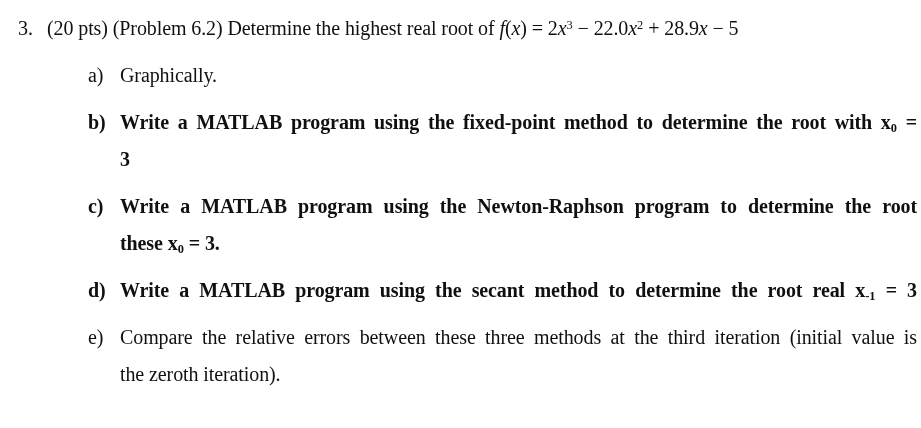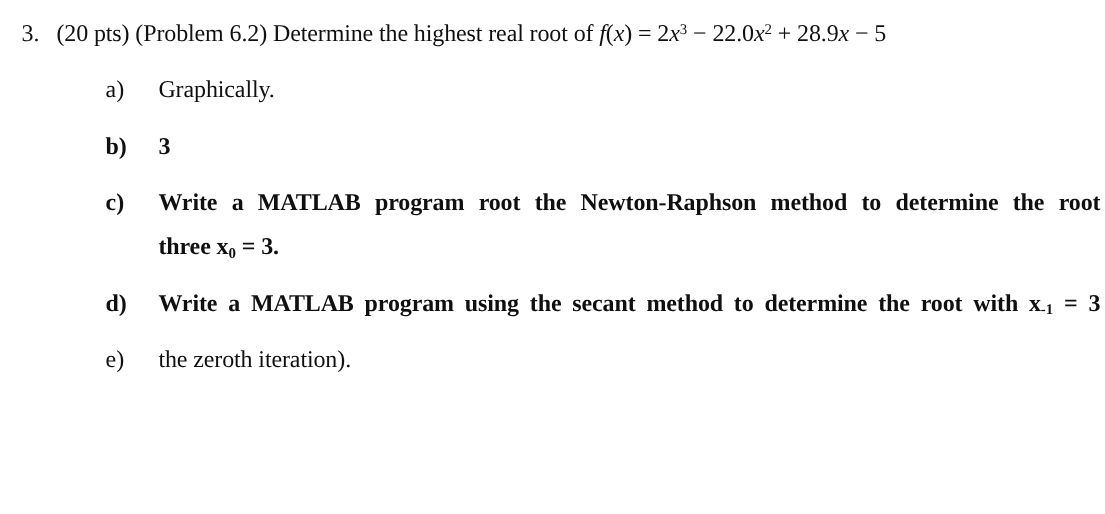--- a/index.html
+++ b/index.html
@@ -42,21 +42,20 @@
     width: 32px;
     flex: none;
     line-height: 37px;
   }
   .item .body {
     flex: 1;
     min-width: 0;
   }
   .line {
     line-height: 37px;
-    margin-left: 12px;
   }
   .line.just {
     text-align: justify;
     text-align-last: justify;
     text-justify: inter-word;
   }
   .bold {
     font-weight: bold;
   }
   .mi {
@@ -91,40 +90,42 @@
   <div class="item">
     <span class="label">a)</span>
     <div class="body">
             <div class="line"><span>Graphically.</span></div>
           </div>
   </div>
 
   <div class="item bold">
     <span class="label">b)</span>
     <div class="body">
+            <div class="line just"><span>Write a MATLAB program using the fixed-point method to determine the root with x</span><sub>0</sub><span> =</span></div>
             <div class="line"><span>3</span></div>
           </div>
   </div>
 
   <div class="item bold">
     <span class="label">c)</span>
     <div class="body">
-            <div class="line just"><span>Write a MATLAB program root the Newton-Raphson method to determine the root</span></div>
-            <div class="line"><span>three x</span><sub>0</sub><span> = 3.</span></div>
+            <div class="line just"><span>Write a MATLAB program using the Newton-Raphson program to determine the root</span></div>
+            <div class="line"><span>these x</span><sub>0</sub><span> = 3.</span></div>
           </div>
   </div>
 
   <div class="item bold">
     <span class="label">d)</span>
     <div class="body">
-            <div class="line just"><span>Write a MATLAB program using the secant method to determine the root with x</span><sub>-1</sub><span> = 3</span></div>
+            <div class="line just"><span>Write a MATLAB program using the secant method to determine the root real x</span><sub>-1</sub><span> = 3</span></div>
           </div>
   </div>
 
   <div class="item">
     <span class="label">e)</span>
     <div class="body">
+            <div class="line just"><span>Compare the relative errors between these three methods at the third iteration (initial value is</span></div>
             <div class="line"><span>the zeroth iteration).</span></div>
           </div>
   </div>
 </div>
   </div>
 </div>
 
 </body></html>

